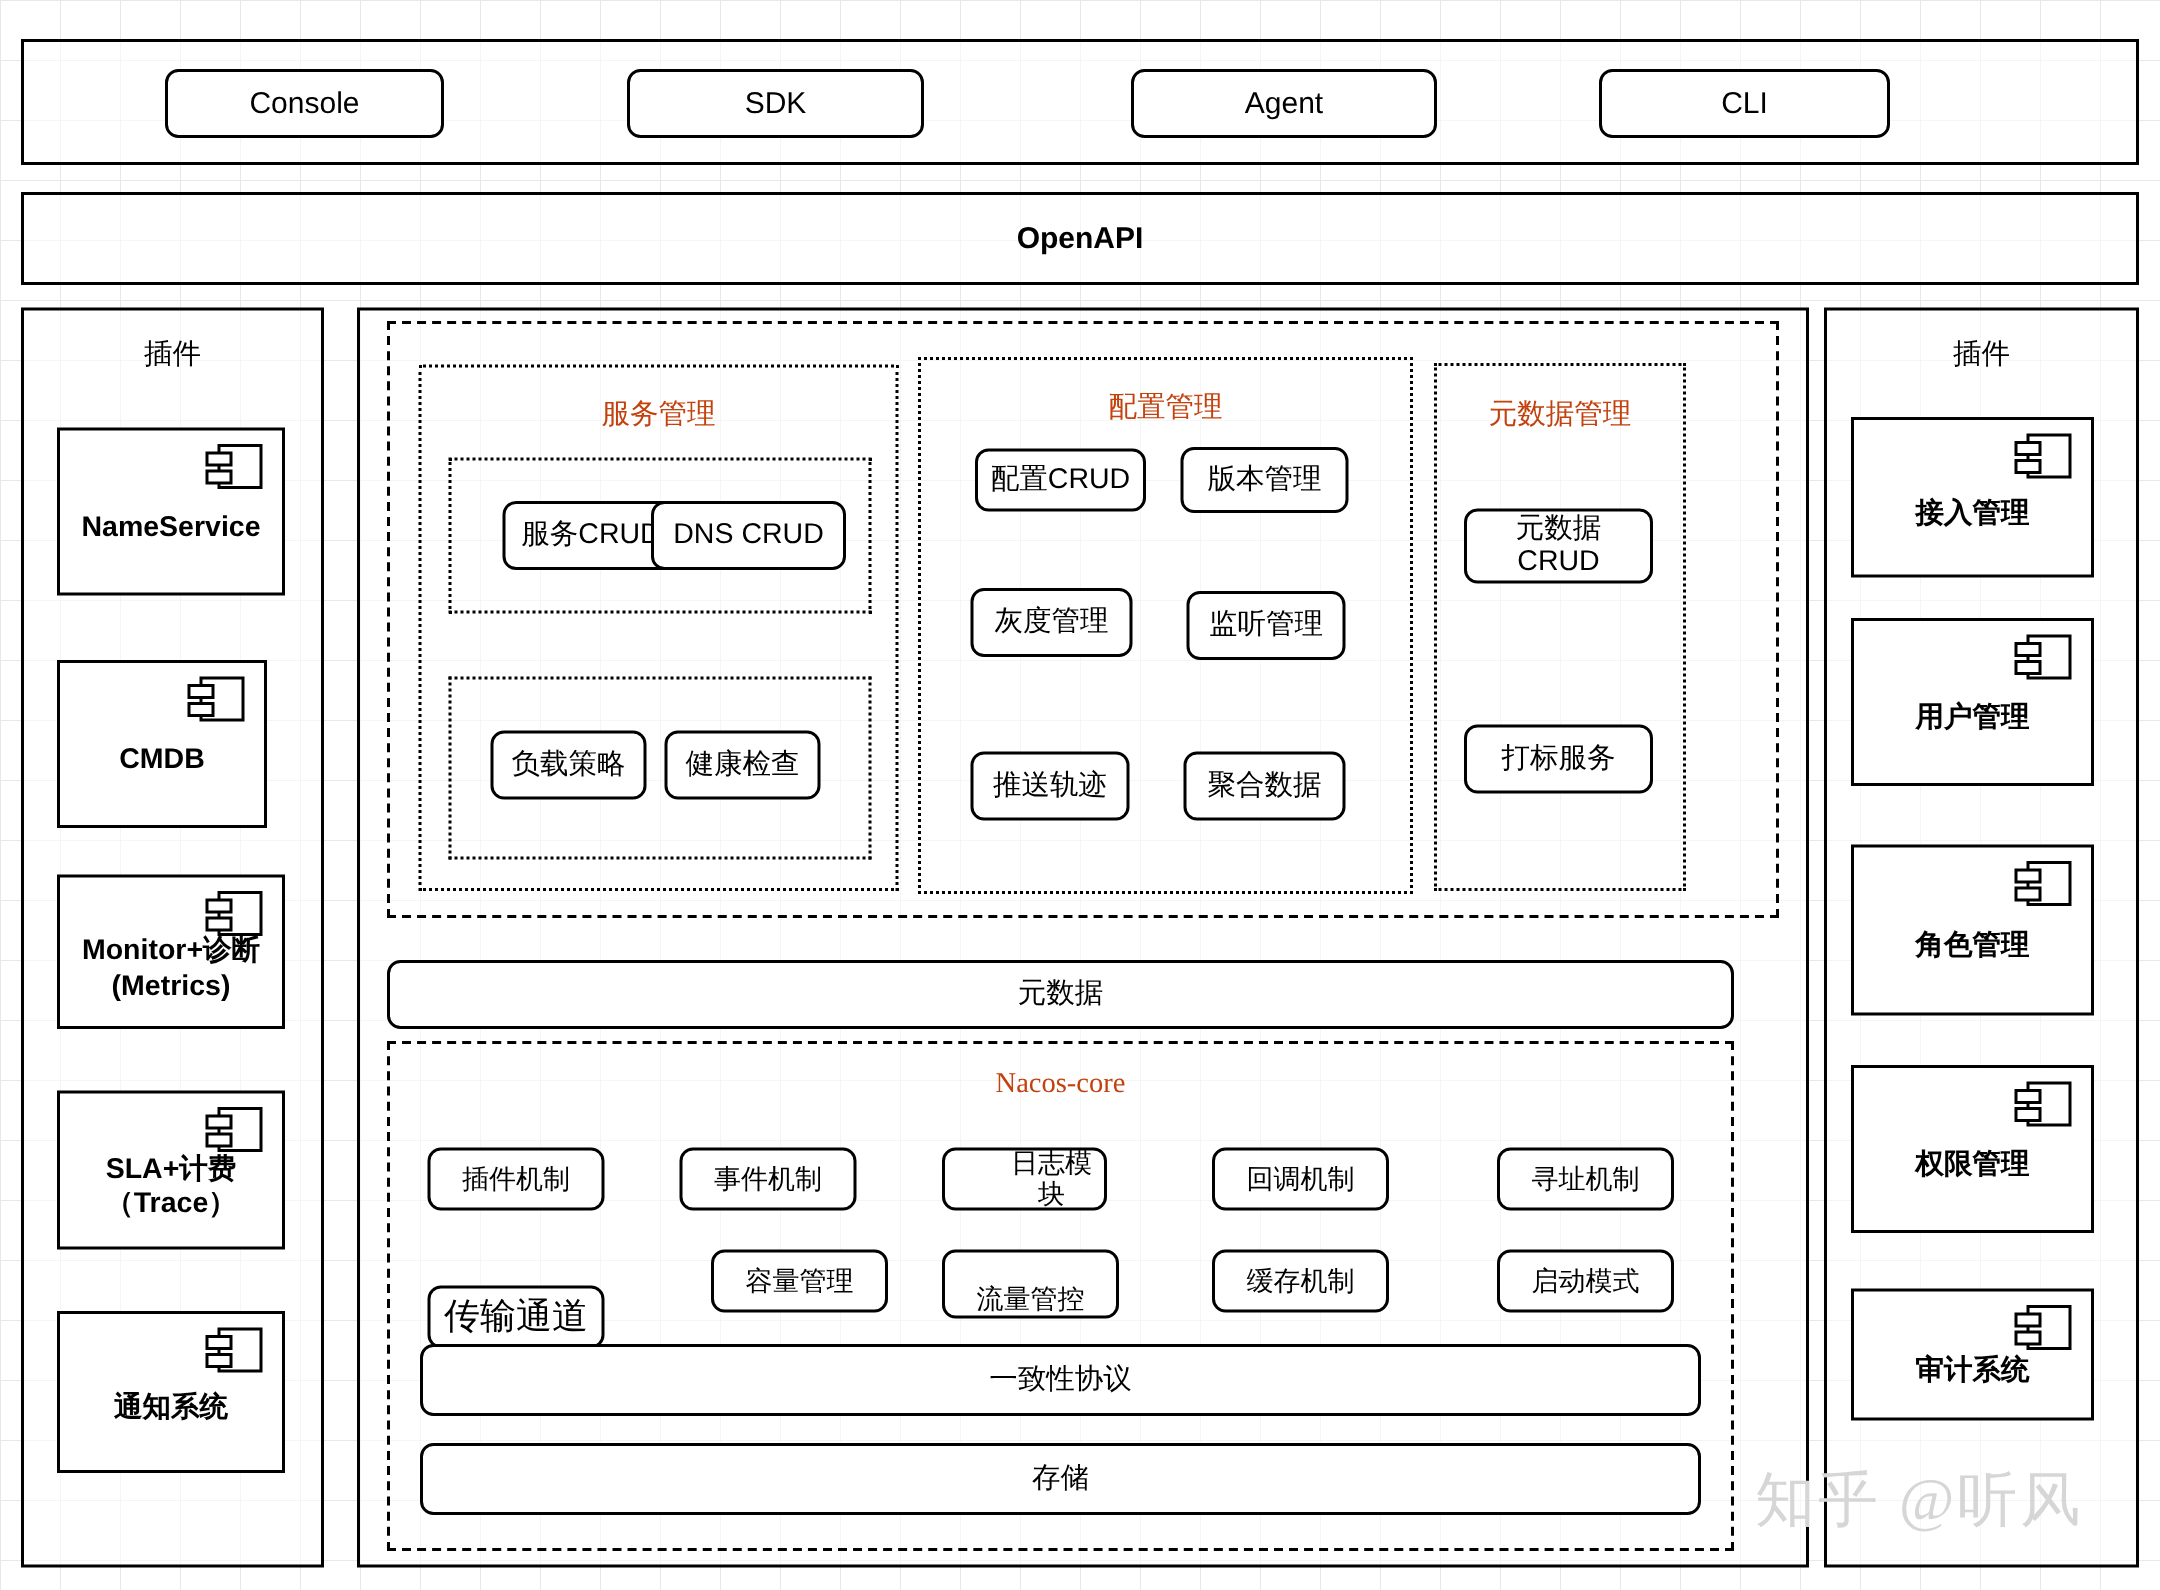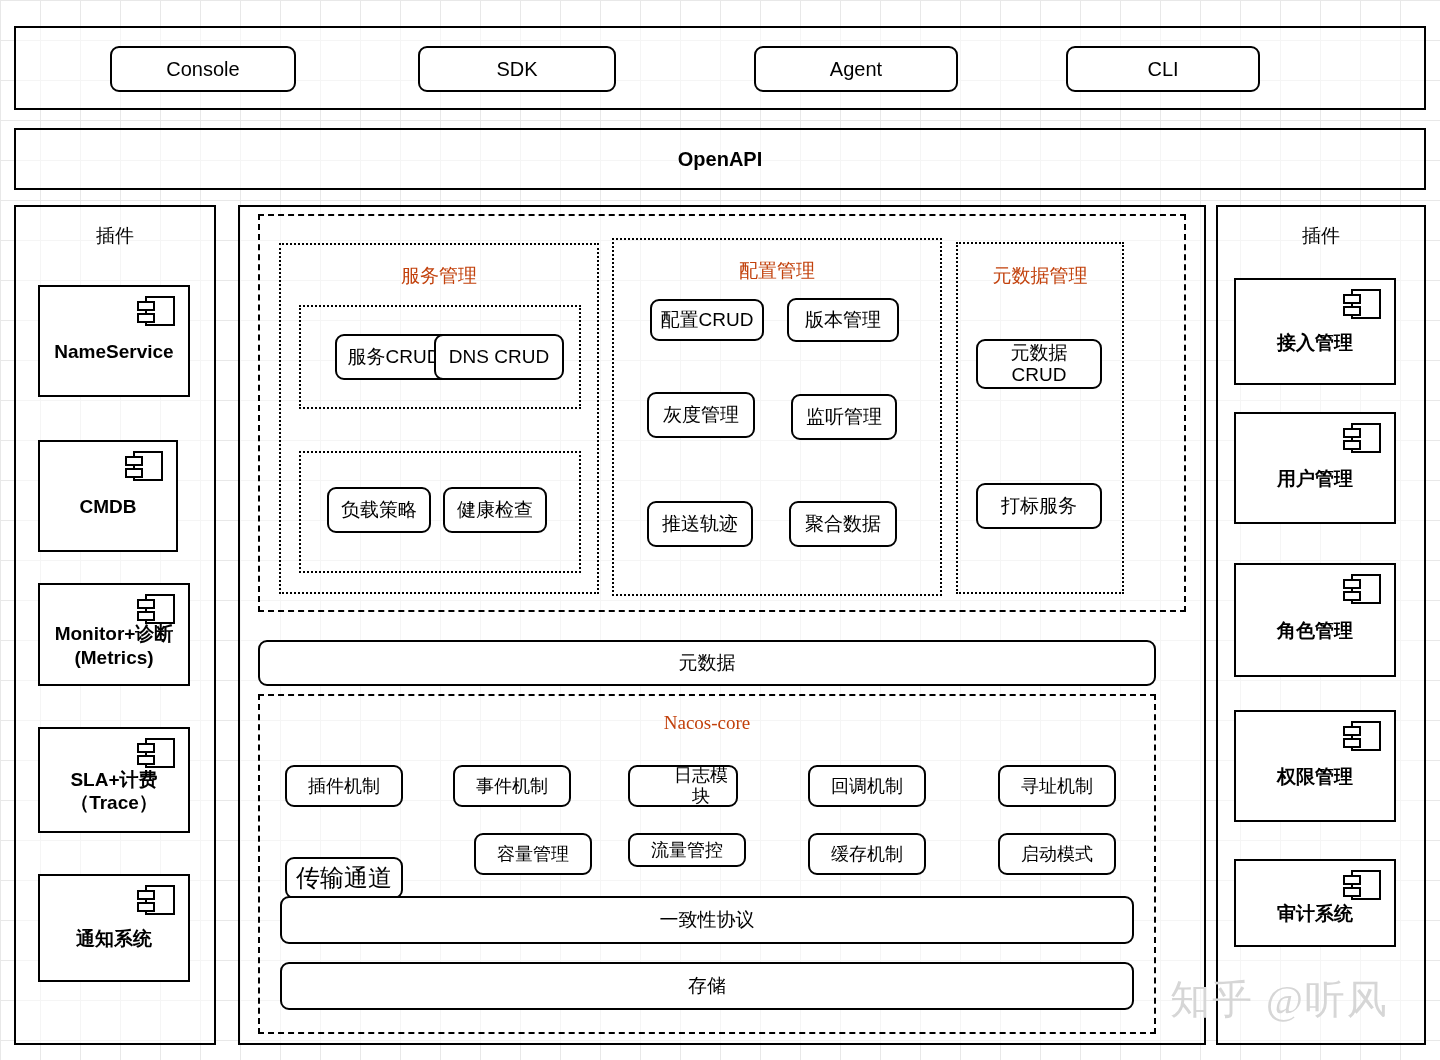--- a/index.html
+++ b/index.html
@@ -299,21 +299,21 @@
       </div>
       <div class="pill" style="left: 998px; top: 765px; width: 118px; height: 42px; font-size: 18px;">
         <span style="white-space: pre-line;">寻址机制</span>
       </div>
       <div class="pill" style="left: 285px; top: 833px; width: 118px; height: 42px; font-size: 24px; margin-top: 24px;">
         <span style="white-space: pre-line;">传输通道</span>
       </div>
       <div class="pill" style="left: 453px; top: 833px; width: 118px; height: 42px; font-size: 18px; margin-left: 21px;">
         <span style="white-space: pre-line;">容量管理</span>
       </div>
-      <div class="pill" style="left: 628px; top: 833px; width: 118px; height: 34px; font-size: 18px;">
+      <div class="pill" style="left: 628px; top: 833px; width: 118px; height: 46px; font-size: 18px; align-items: flex-end;">
         <span style="white-space: pre-line;">流量管控</span>
       </div>
       <div class="pill" style="left: 808px; top: 833px; width: 118px; height: 42px; font-size: 18px;">
         <span style="white-space: pre-line;">缓存机制</span>
       </div>
       <div class="pill" style="left: 998px; top: 833px; width: 118px; height: 42px; font-size: 18px;">
         <span style="white-space: pre-line;">启动模式</span>
       </div>
       <div class="pill" style="left: 280px; top: 896px; width: 854px; height: 48px; font-size: 19px;">
         <span style="white-space: pre-line;">一致性协议</span>

